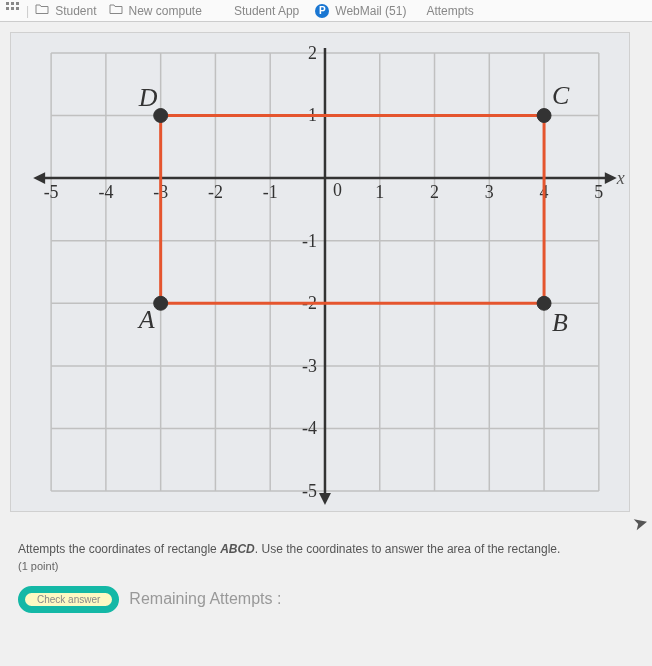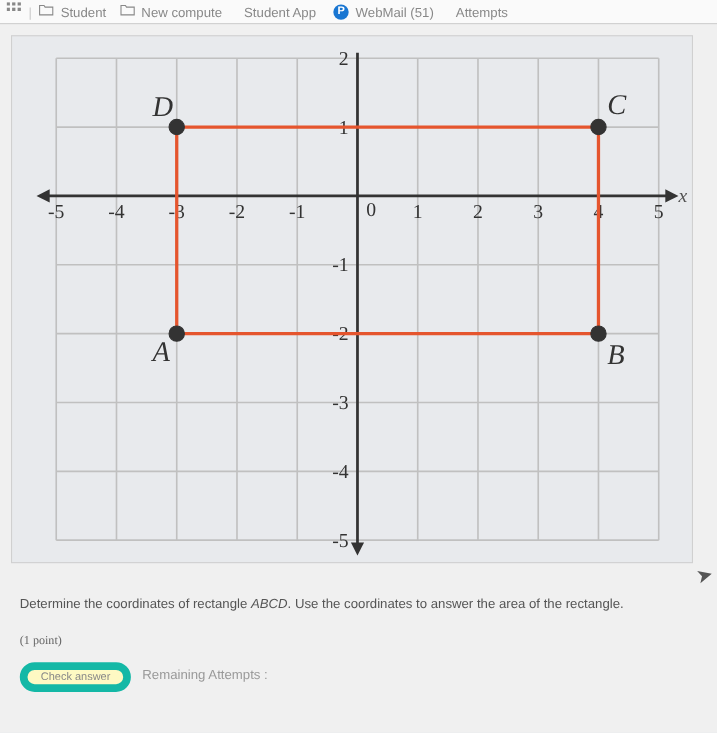--- a/index.html
+++ b/index.html
@@ -45,22 +45,22 @@
     .axis-label-x { font-family: serif; font-size: 18px; fill: #555; font-style: italic; }
     .point-label { font-family: 'Times New Roman', serif; font-size: 26px; fill: #333; font-style: italic; }
     .rect-edge { stroke: #e5552e; stroke-width: 3; fill: none; }
     .vertex { fill: #333; stroke: #333; }
     .question {
       margin-top: 30px;
       font-size: 12px;
       color: #555;
       padding: 0 8px;
     }
-    .question .abcd { font-style: italic; }
-    .points-label { font-size: 11px; color: #666; margin-top: 20px; padding: 0 8px; font-family: Liberation Serif, serif;}
+    .question .abcd { font-style: italic; font-weight: bold; }
+    .points-label { font-size: 11px; color: #666; margin-top: 4px; padding: 0 8px;}
     .answer-row {
       display: flex;
       align-items: center;
       gap: 4px;
       margin-top: 16px;
       padding: 0 8px;
       font-size: 11px;
       color: #777;
       font-style: italic;
     }
@@ -71,21 +71,21 @@
     }
     .btn-row { display:flex; gap: 10px; margin-top: 14px; padding: 0 8px;}
     .check-btn {
       border: 7px solid #14b8a6;
       border-radius: 14px;
       padding: 1px 12px;
       font-size: 10px;
       color: #888;
       background: #fef9c3;
     }
-    .remaining { font-size: 12px; color: #999; padding-top: 4px;}
+    .remaining { font-size: 16px; color: #999; padding-top: 4px;}
     .cursor-arrow {
       position: absolute;
       right: 4px;
       top: 512px;
       font-size: 18px;
       color: #555;
       transform: rotate(-15deg);
     }
   </style>
 </head>
@@ -108,21 +108,21 @@
         <path d="M1 2 h4 l1 1.5 h7 v7 h-12 z" fill="none" stroke="#888" stroke-width="1"></path>
       </svg>
   </span>
   <span>Student</span>
   <span class="folder-icon" style="margin-left:6px">
     <svg viewBox="0 0 14 12">
         <path d="M1 2 h4 l1 1.5 h7 v7 h-12 z" fill="none" stroke="#888" stroke-width="1"></path>
       </svg>
   </span>
   <span>New compute</span>
-  <span style="margin-left:14px">Student App</span>
+  <span style="margin-left:26px">Student App</span>
   <span class="p-badge" style="margin-left:10px">P</span>
   <span>WebMail (51)</span>
   <span style="margin-left:14px">Attempts</span>
 </div>
 
 <div class="content">
   <div class="chart-wrap">
     <svg viewBox="0 0 620 480" id="graph-svg">
         <line class="grid-line" x1="40" y1="20" x2="40" y2="460"></line>
         <line class="grid-line" x1="95" y1="20" x2="95" y2="460"></line>
@@ -173,21 +173,21 @@
         <circle class="vertex" cx="535" cy="271.42857142857144" r="7"></circle>
         <text class="point-label" x="543" y="299.42857142857144">B</text>
         <circle class="vertex" cx="535" cy="82.85714285714289" r="7"></circle>
         <text class="point-label" x="543" y="70.85714285714289">C</text>
         <circle class="vertex" cx="150" cy="82.85714285714289" r="7"></circle>
         <text class="point-label" x="128" y="72.85714285714289">D</text>
       </svg>
   </div>
 
   <div class="question">
-    <span>Determine the coordinates of rectangle </span><span class="abcd">ABCD</span><span>. Use the coordinates to answer the area of the rectangle.</span>
+    <span>Attempts the coordinates of rectangle </span><span class="abcd">ABCD</span><span>. Use the coordinates to answer the area of the rectangle.</span>
   </div>
   <div class="points-label">(1 point)</div>
 
 
   <div class="btn-row">
     <div class="check-btn">Check answer</div>
     <div class="remaining">Remaining Attempts :</div>
   </div>
 </div>
 

